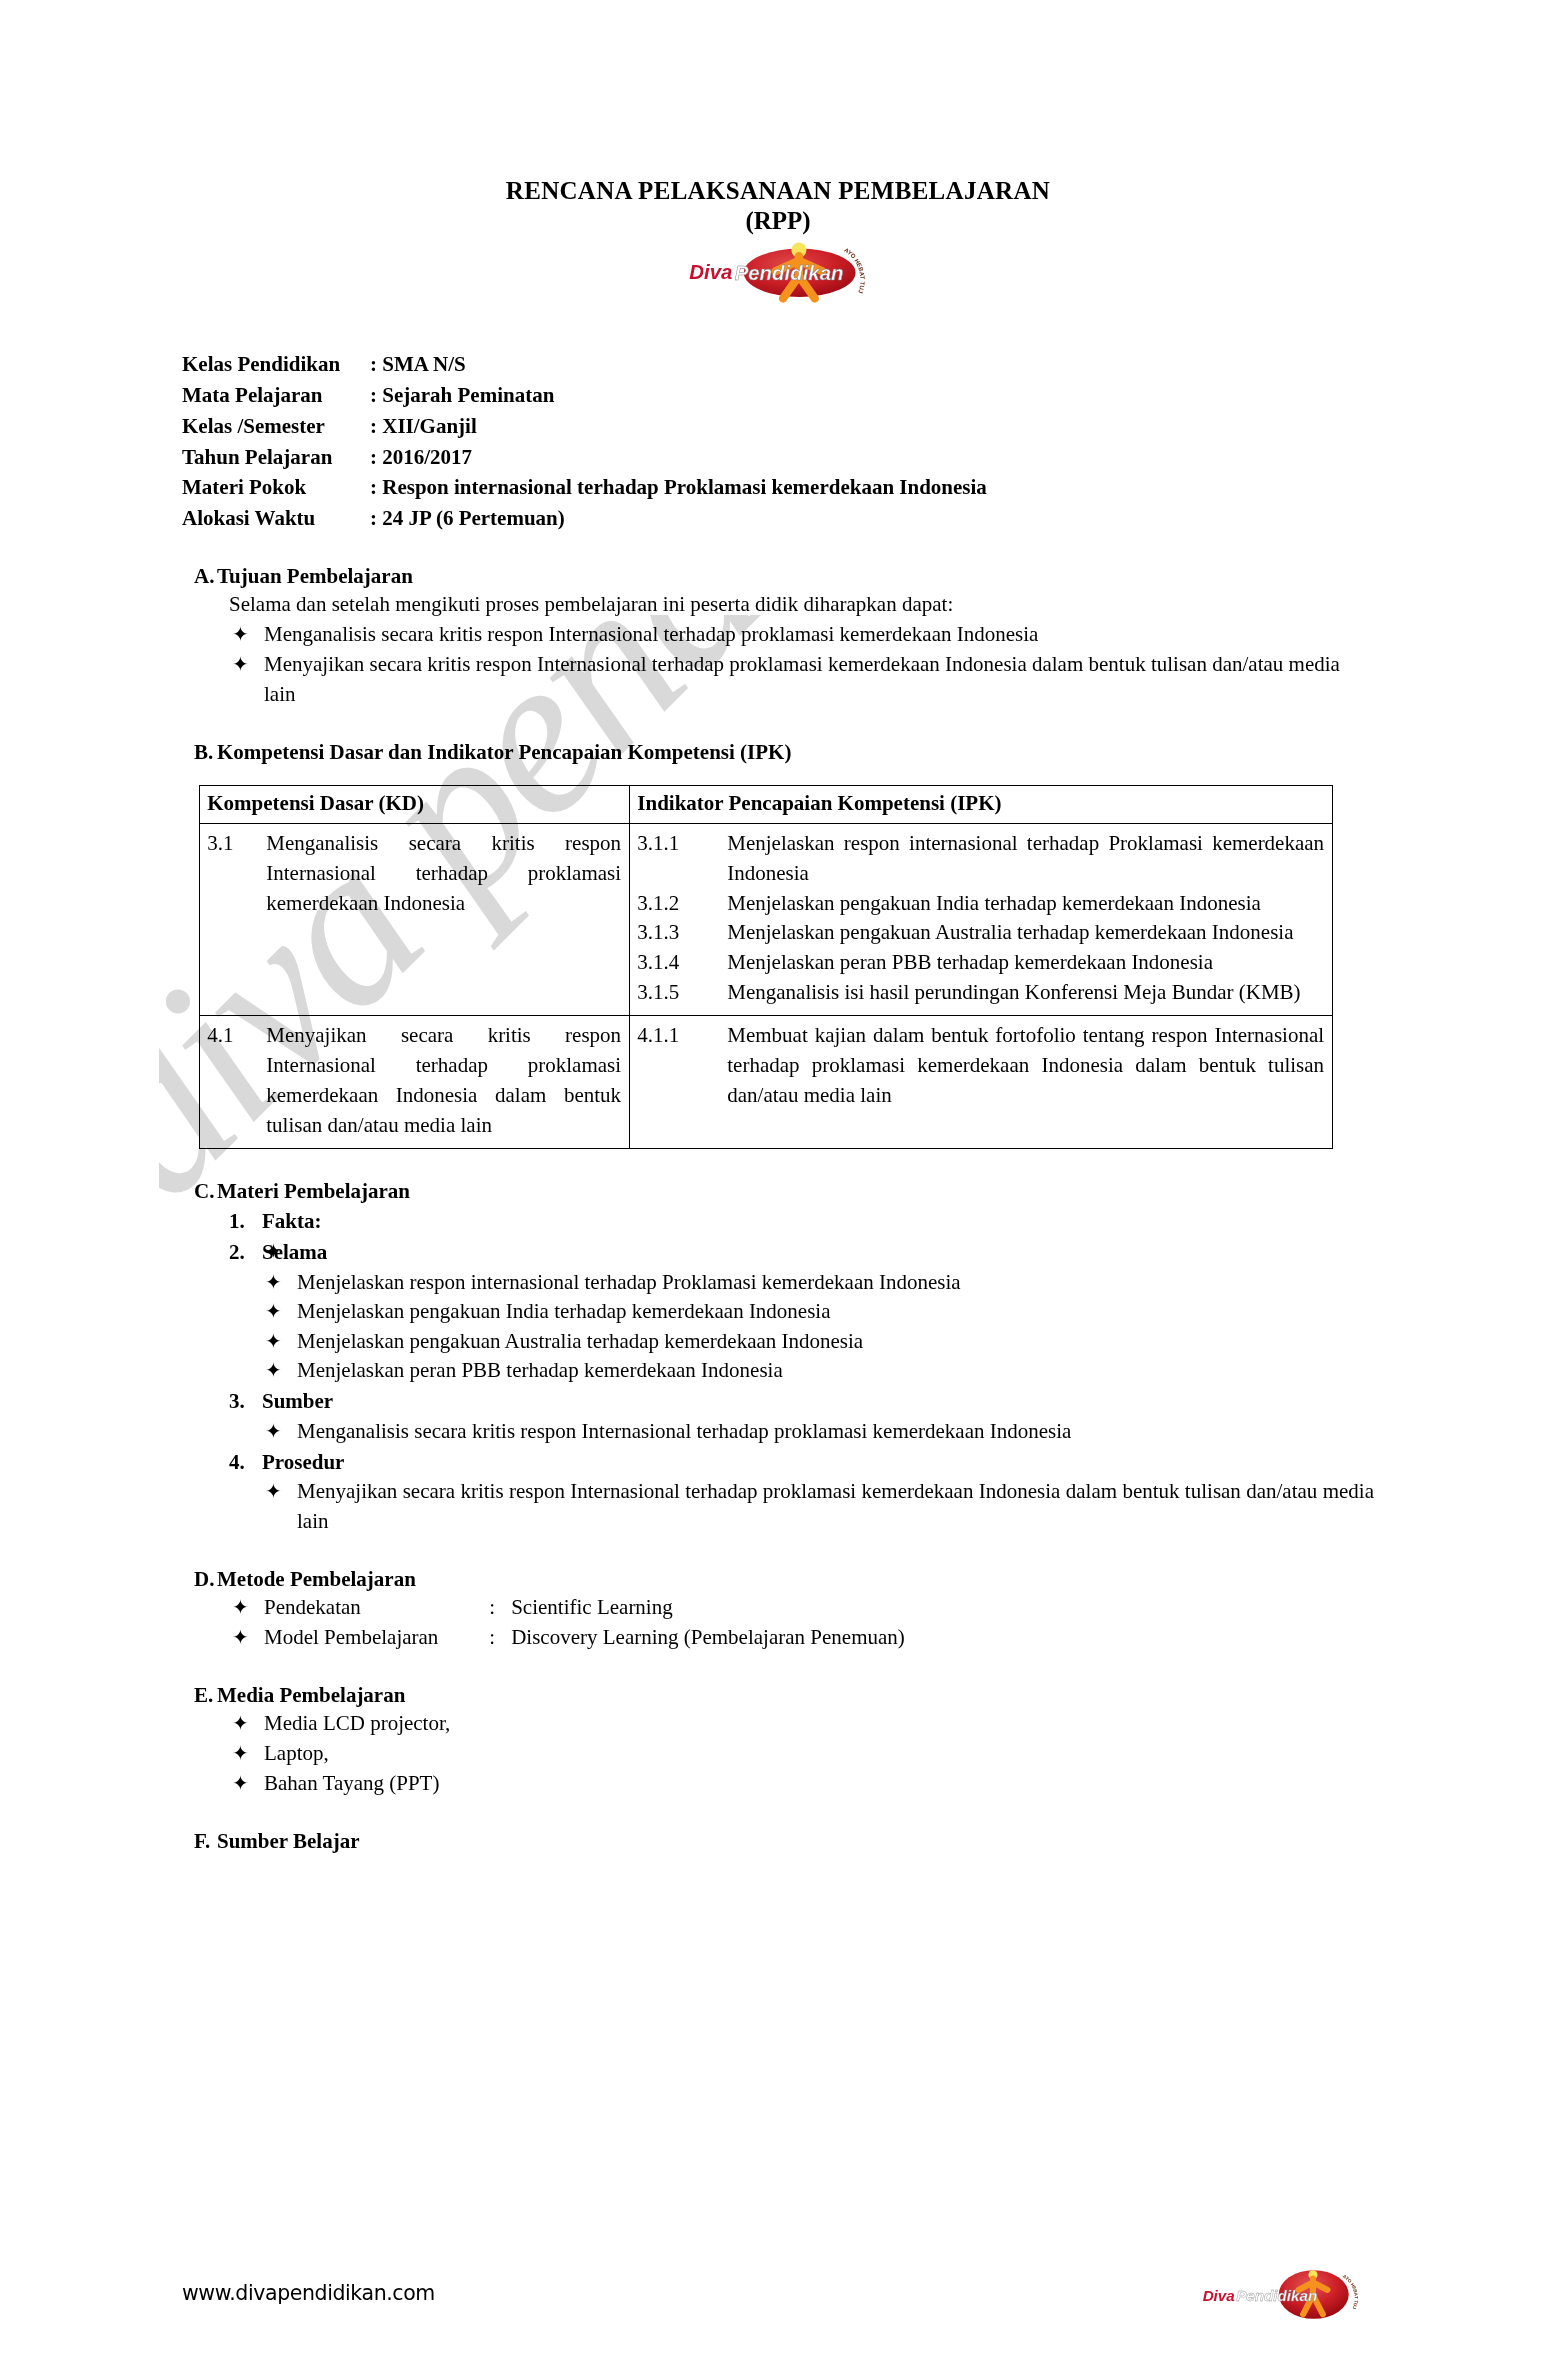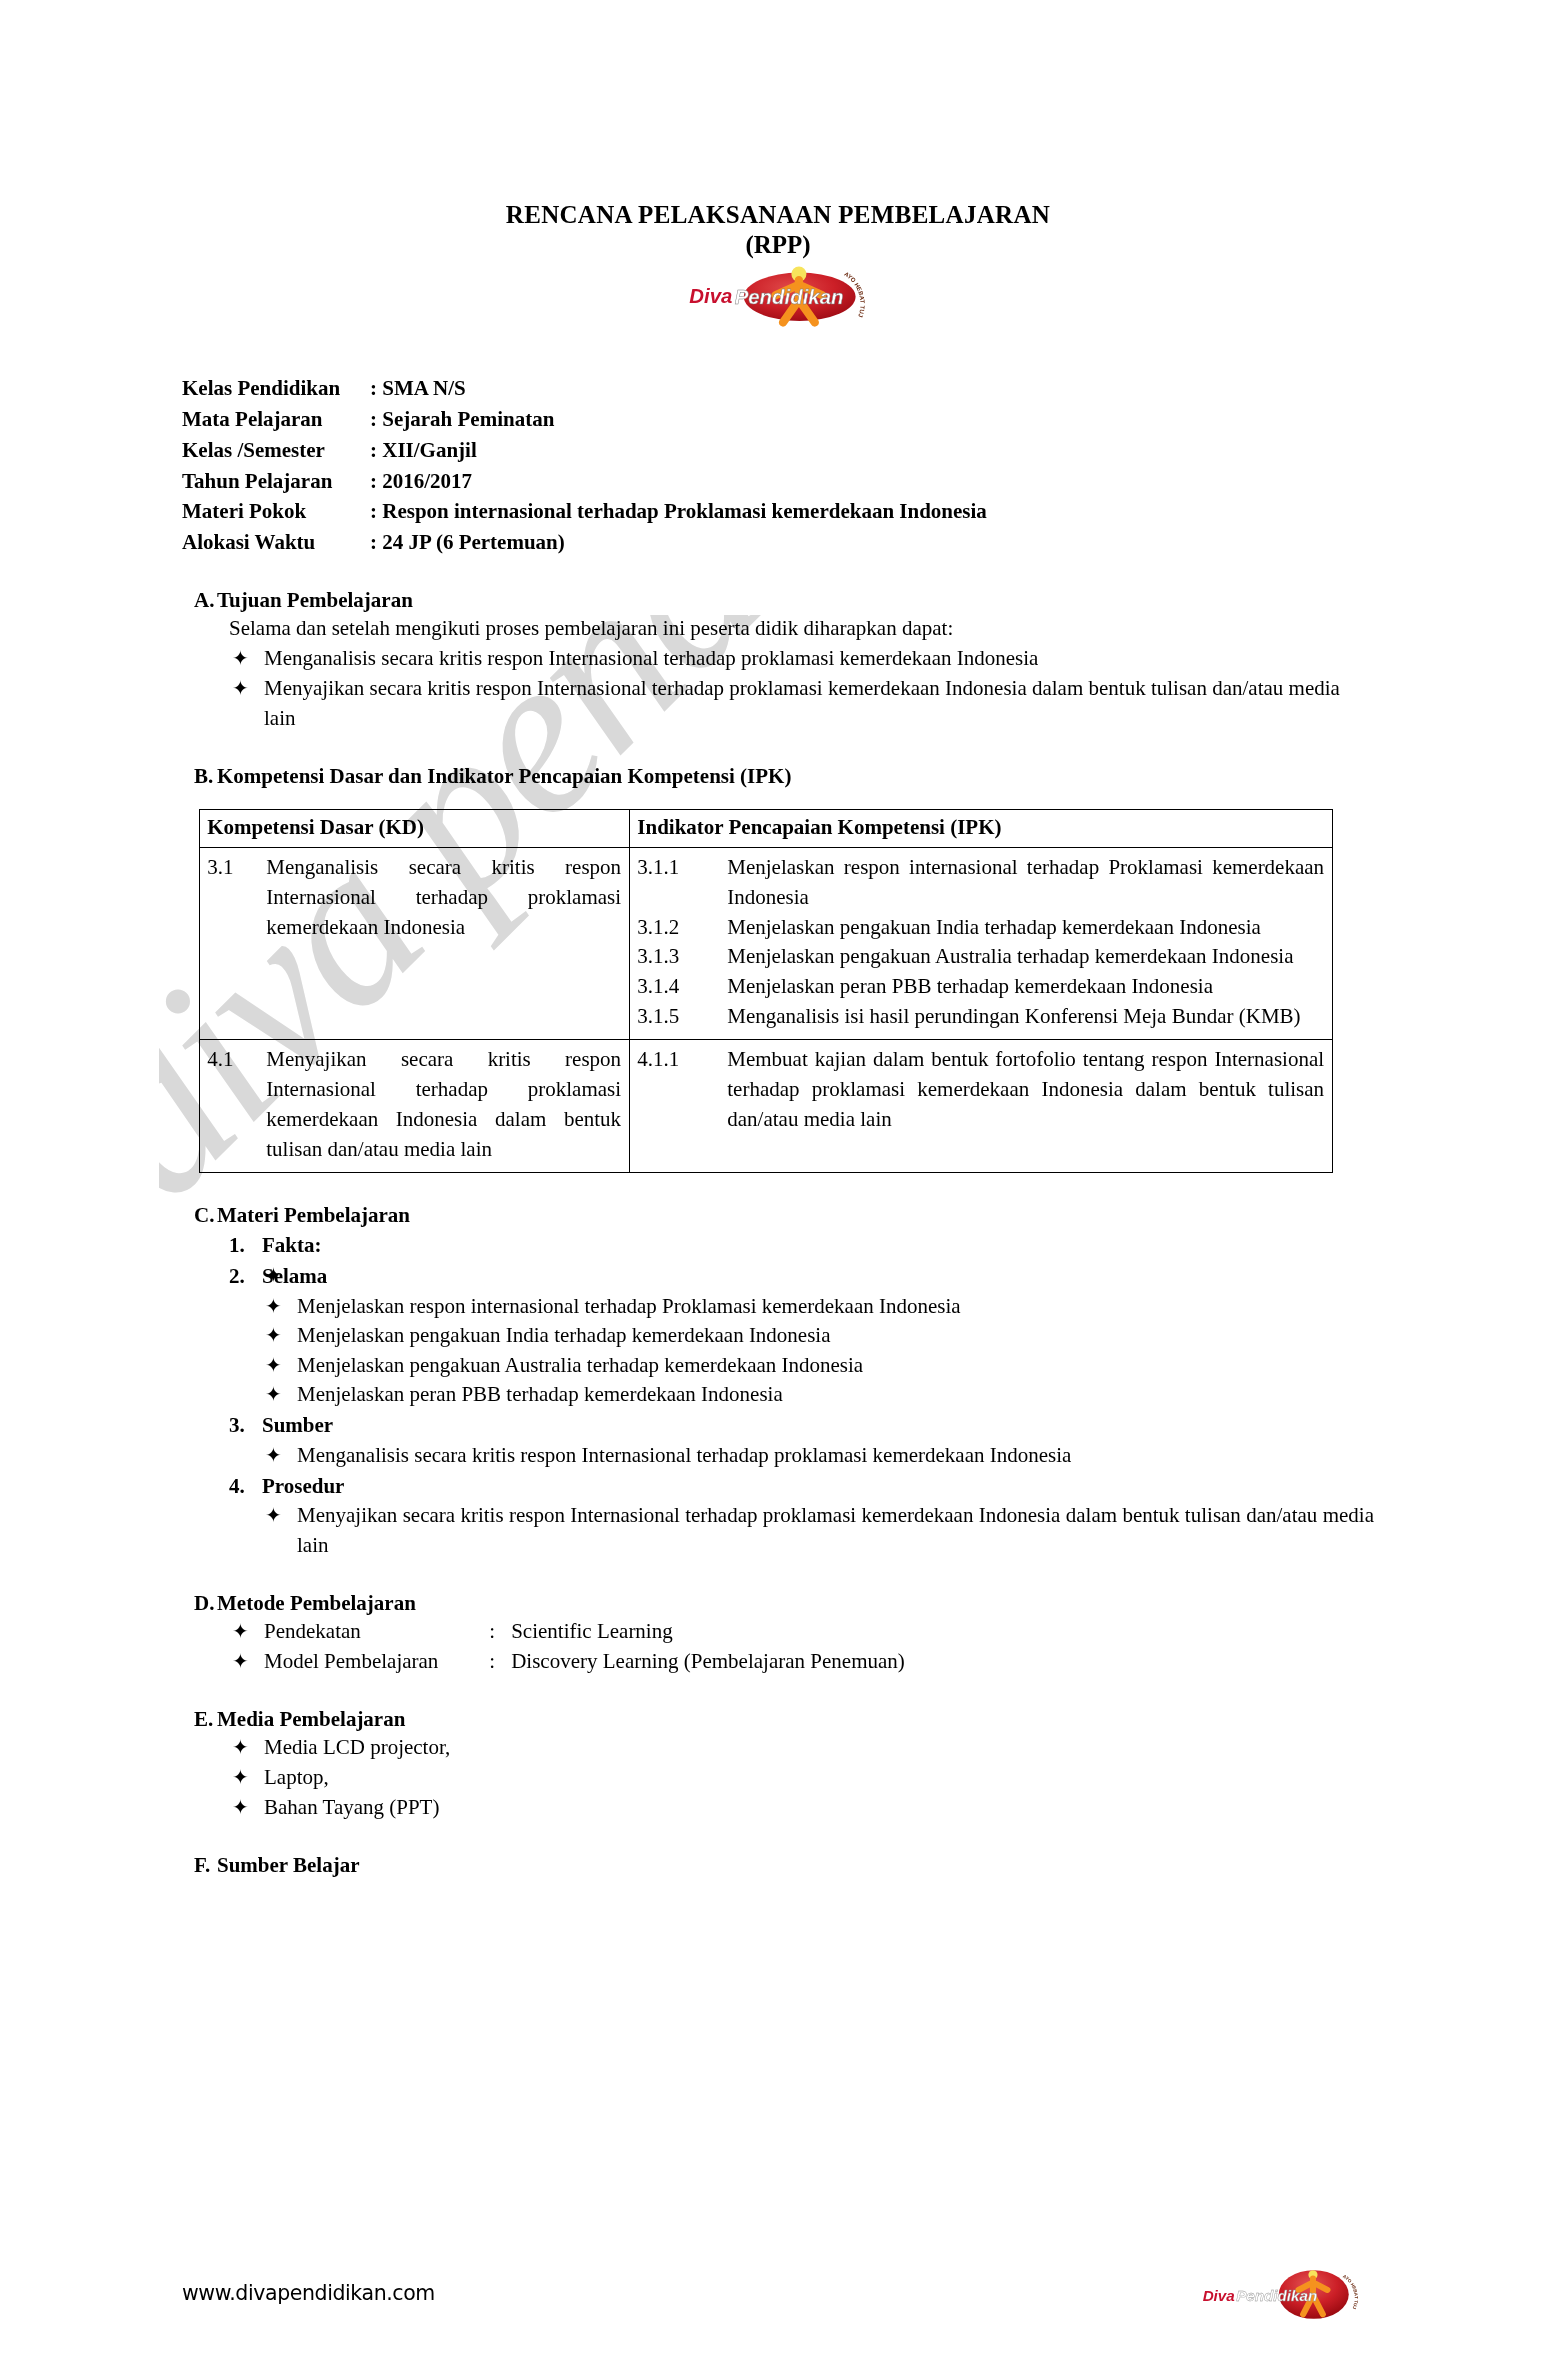--- a/index.html
+++ b/index.html
@@ -69,21 +69,20 @@
 
   
   .title-block {
     text-align: center;
   }
   .doc-title {
     font-weight: bold;
     font-size: 25px;
     letter-spacing: 0.3px;
     line-height: 1.18;
-    margin-top: 24px;
   }
   .doc-subtitle {
     font-weight: bold;
     font-size: 25px;
     line-height: 1.18;
   }
 
   
   .logo-wrap {
     display: flex;

